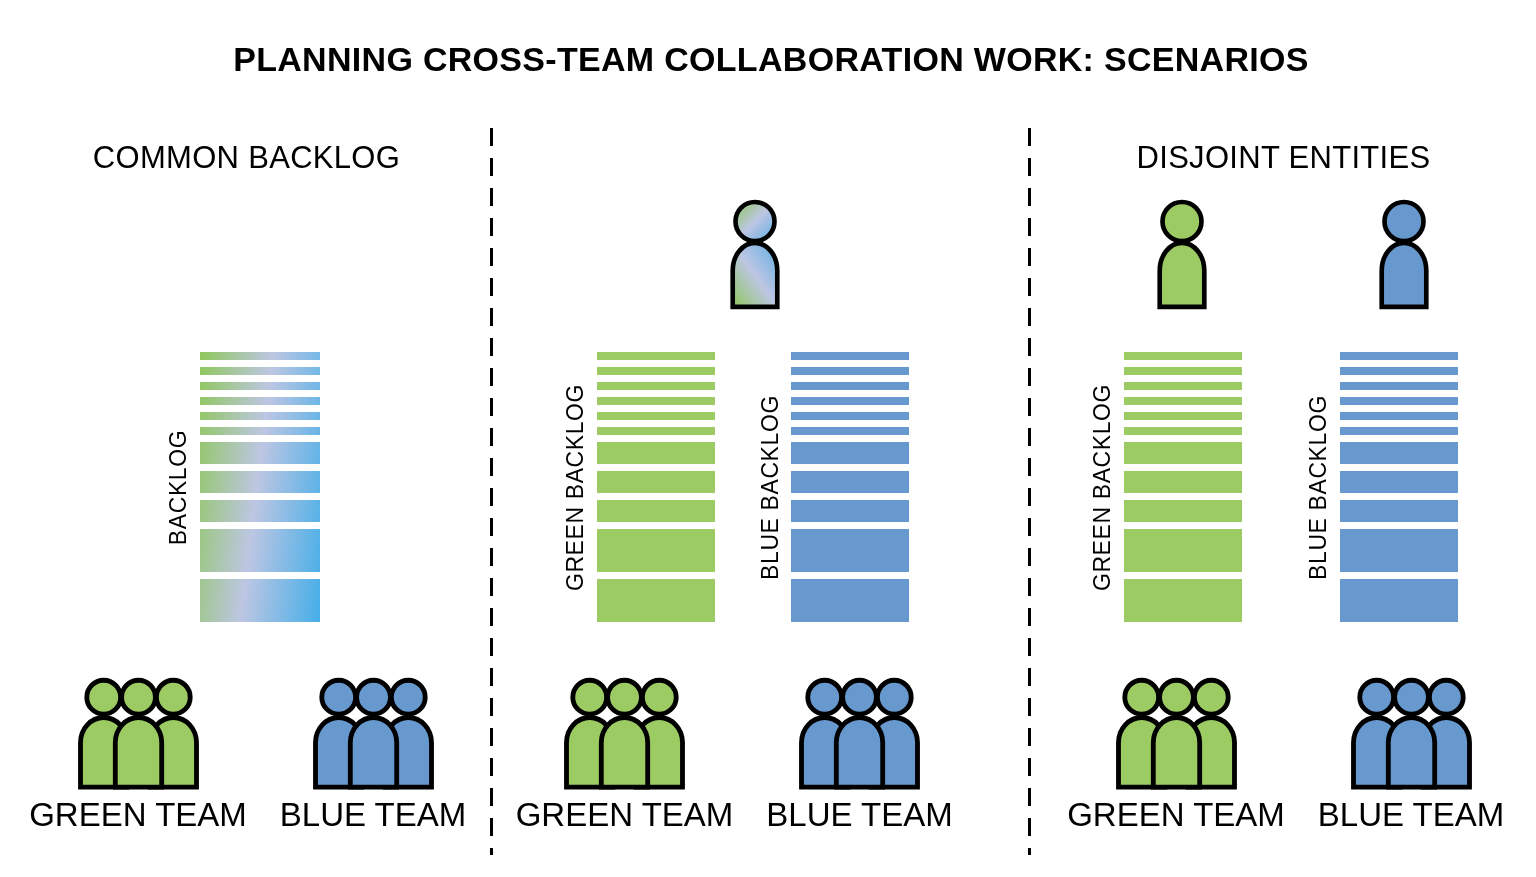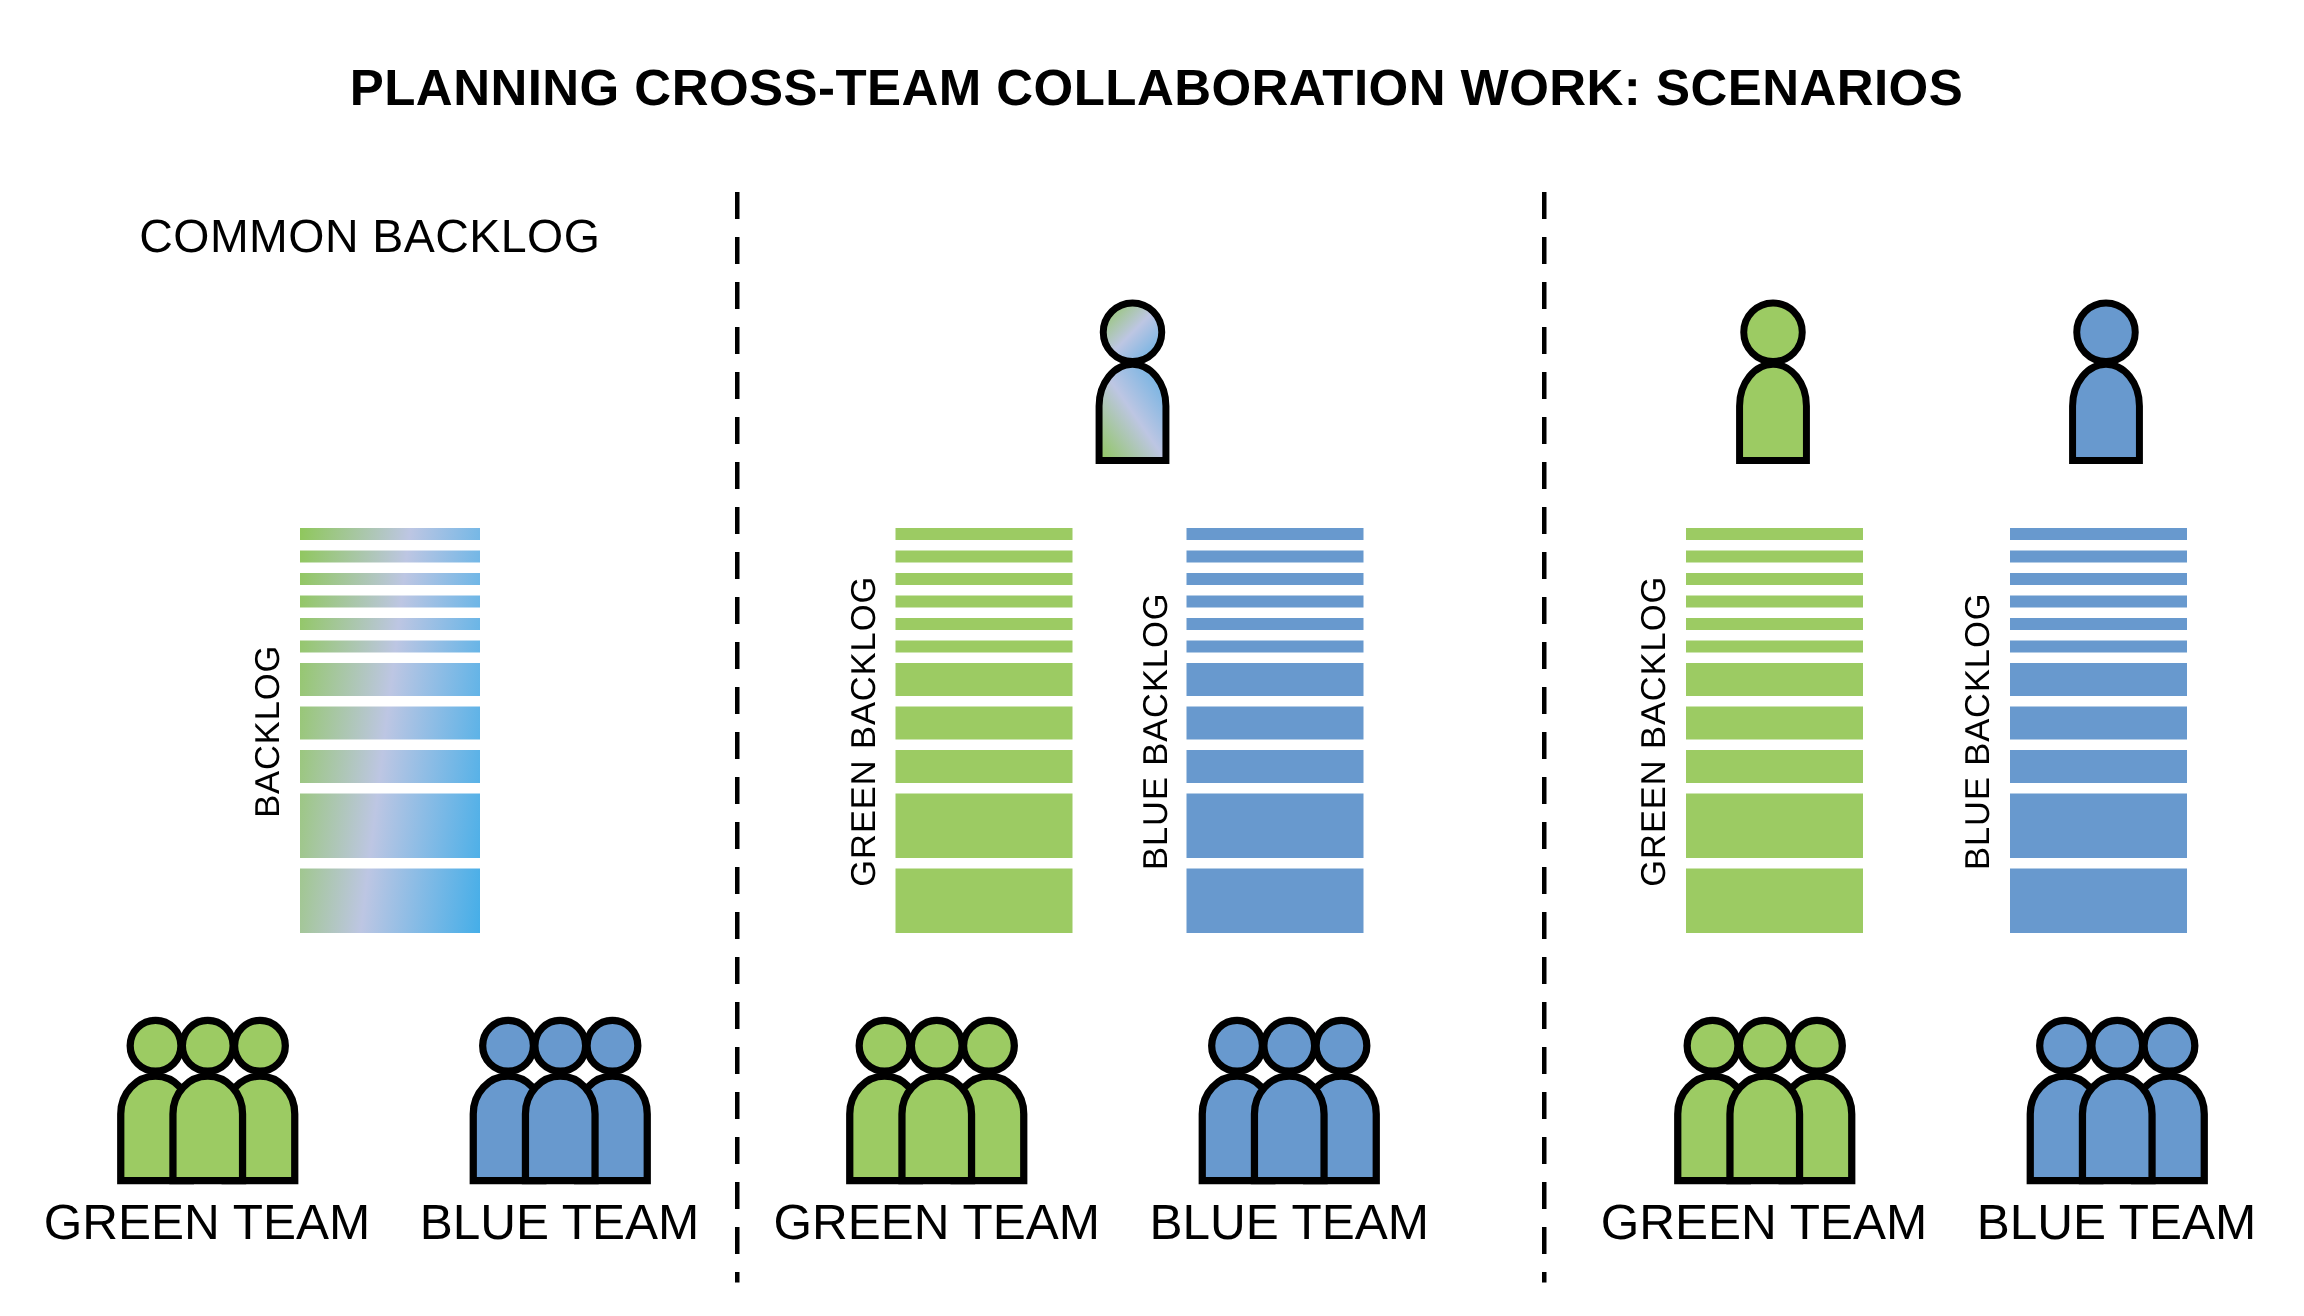--- a/index.html
+++ b/index.html
@@ -29,21 +29,21 @@
   .divider {
     position: absolute;
     top: 128px;
     height: 727px;
     width: 3px;
     background: repeating-linear-gradient(180deg, #000 0 18px, transparent 18px 30px);
   }
   #divider-1 { left: 490px; }
   #divider-2 { left: 1028px; }
 
-  .panel { position: absolute; top: 0; height: 705px; }
+  .panel { position: absolute; top: 0; height: 705px; text-decoration: underline; }
   #panel-1 { left: 0;      width: 493px; }
   #panel-2 { left: 493px;  width: 538px; }
   #panel-3 { left: 1031px; width: 505px; }
 
   .heading {
     position: absolute;
     top: 140px;
     width: 100%;
     text-align: center;
     font-size: 31px;
@@ -299,20 +299,21 @@
           <g stroke="#000" stroke-width="5" fill="#6899CE">
               <use href="#team-shape"></use>
             </g>
         </svg>
         <div class="team-label">BLUE TEAM</div>
       </div>
     </div>
   </section>
 
   <section class="panel" id="panel-3">
+    <div class="heading">DISJOINT ENTITIES</div>
 
     <div class="persons-row">
       <svg class="person-icon" width="52" height="112" viewBox="0 0 56 120">
         <g stroke="#000" stroke-width="5" fill="#9CCB63">
             <use href="#person-shape"></use>
           </g>
       </svg>
       <svg class="person-icon" width="52" height="112" viewBox="0 0 56 120">
         <g stroke="#000" stroke-width="5" fill="#6899CE">
             <use href="#person-shape"></use>

